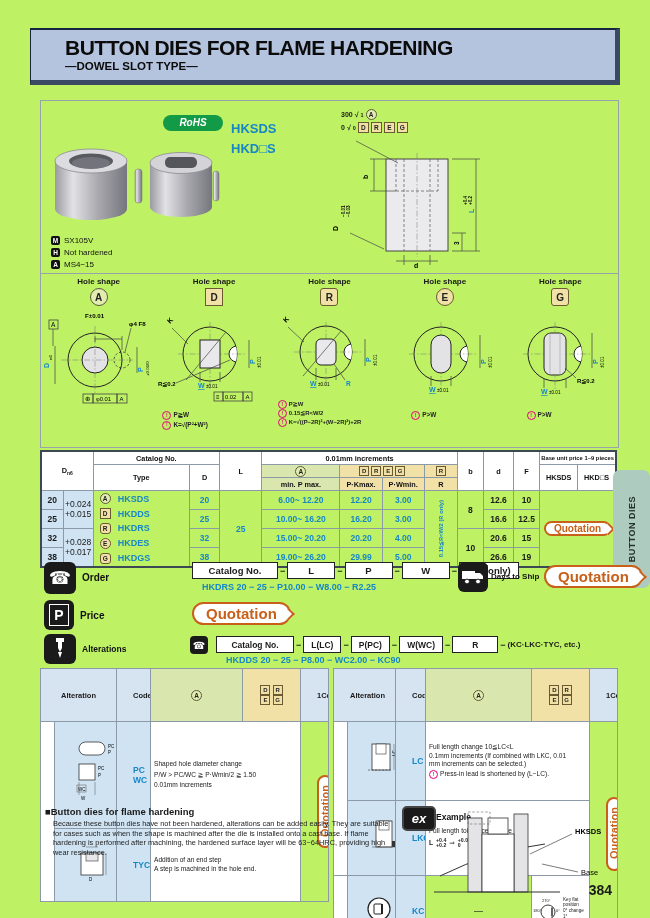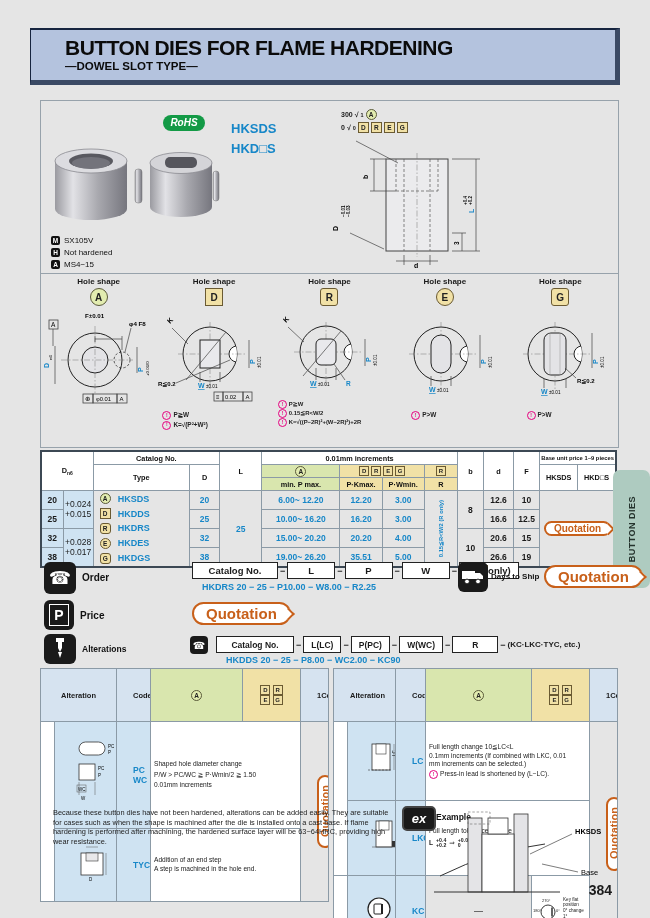--- a/index.html
+++ b/index.html
@@ -1,26 +1,26 @@
 <!DOCTYPE html>
 <html><head>
 <meta charset="utf-8">
 <style>
   html,body{margin:0;padding:0;background:#fff;}
-  #page{position:relative;width:650px;height:918px;background:#e5e5e5;font-family:"Liberation Sans",sans-serif;color:#1a1a1a;overflow:hidden;}
+  #page{position:relative;width:650px;height:918px;background:#bef264;font-family:"Liberation Sans",sans-serif;color:#1a1a1a;overflow:hidden;}
   .abs{position:absolute;}
   .b{font-weight:bold;}
   .vtext{writing-mode:vertical-rl;transform:rotate(180deg);}
   
   #hdr{left:30px;top:28px;width:584px;height:50px;background:#b4c3de;border-top:2px solid #16243f;border-left:1px solid #16243f;border-right:5px solid #3a4964;border-bottom:5px solid #3a4964;}
   #hdr .t{margin:6px 0 0 34px;font-size:21px;font-weight:bold;letter-spacing:-0.5px;color:#0b0b0b;}
   #hdr .s{margin:0 0 0 34px;font-size:11.5px;font-weight:bold;color:#0b0b0b;}
   
   #mainbox{left:40px;top:100px;width:577px;height:346px;border:1px solid #97a2ab;}
-  #rohs{left:122px;top:14px;width:42px;height:16px;background:#139a46;border-radius:8px;color:#fff;font-size:10px;font-weight:bold;font-style:italic;text-align:center;line-height:16px;}
+  #rohs{left:122px;top:14px;width:60px;height:16px;background:#139a46;border-radius:8px;color:#fff;font-size:10px;font-weight:bold;font-style:italic;text-align:center;line-height:16px;}
   .specrow{display:flex;align-items:center;gap:4px;font-size:8px;color:#111;margin-top:3px;}
   .sq{display:inline-flex;width:9px;height:9px;background:#111;color:#fff;font-size:6.5px;font-weight:bold;align-items:center;justify-content:center;border-radius:2px;}
   #models{left:190px;top:18px;font-size:13px;font-weight:bold;color:#1787c8;line-height:1.5;}
   
   .bg-c{display:inline-flex;align-items:center;justify-content:center;background:#e2ecb0;border:1px solid #5a5a3a;border-radius:50%;font-weight:bold;color:#222;}
   .bg-s{display:inline-flex;align-items:center;justify-content:center;background:#f1e1a6;border:1px solid #6a5a32;font-weight:bold;color:#222;}
   .bg-r{border-radius:3px;}
   .bg16{width:16px;height:16px;font-size:10px;}
   .bg9{width:9px;height:9px;font-size:6.5px;}
   .bg8{width:8px;height:8px;font-size:6px;}
@@ -473,21 +473,21 @@
         <td class="val">20.20</td>
         <td class="val">4.00</td>
         <td class="b" rowspan="2">10</td>
         <td class="b">20.6</td>
         <td class="b">15</td>
       </tr>
       <tr>
         <td class="bgblue b">38</td>
         <td class="val">38</td>
         <td class="val">19.00~ 26.20</td>
-        <td class="val">35.51</td>
+        <td class="val">29.99</td>
         <td class="val">5.00</td>
         <td class="b">26.6</td>
         <td class="b">19</td>
       </tr>
     </tbody>
       </table>
   </div>
 
   <div class="abs" id="sidetab">
     <span class="vtext">BUTTON DIES</span>
@@ -724,20 +724,21 @@
               <div>increments</div>
             </div>
           </div>
         </td>
       </tr>
     </tbody>
       </table>
   </div>
 
   <div class="abs" id="notes">
+    <div class="nt">■Button dies for flame hardening</div>
     <div class="nb">Because these button dies have not been hardened, alterations can be added easily. They are suitable for cases such as when the shape is machined after the die is installed onto a cast base. If flame hardening is performed after machining, the hardened surface layer will be 63~64HRC, providing high wear resistance.</div>
   </div>
 
   <div class="abs" style="left:402px;top:806px;width:215px;height:100px;">
     <span class="exicn">ex</span>
     <span class="rowlab" style="position:absolute;left:34px;top:6px;font-size:8.5px;">Example</span>
     <svg style="position:absolute;left:28px;top:0px;" width="185" height="100" viewBox="0 0 185 100">
       <path d="M10 70 Q60 45 115 38" fill="none" stroke="#333" stroke-width="1"></path>
       <rect x="38" y="12" width="14" height="74" fill="#e4e4e7" stroke="#333" stroke-width="0.8"></rect>
       <rect x="84" y="8" width="14" height="78" fill="#e4e4e7" stroke="#333" stroke-width="0.8"></rect>

